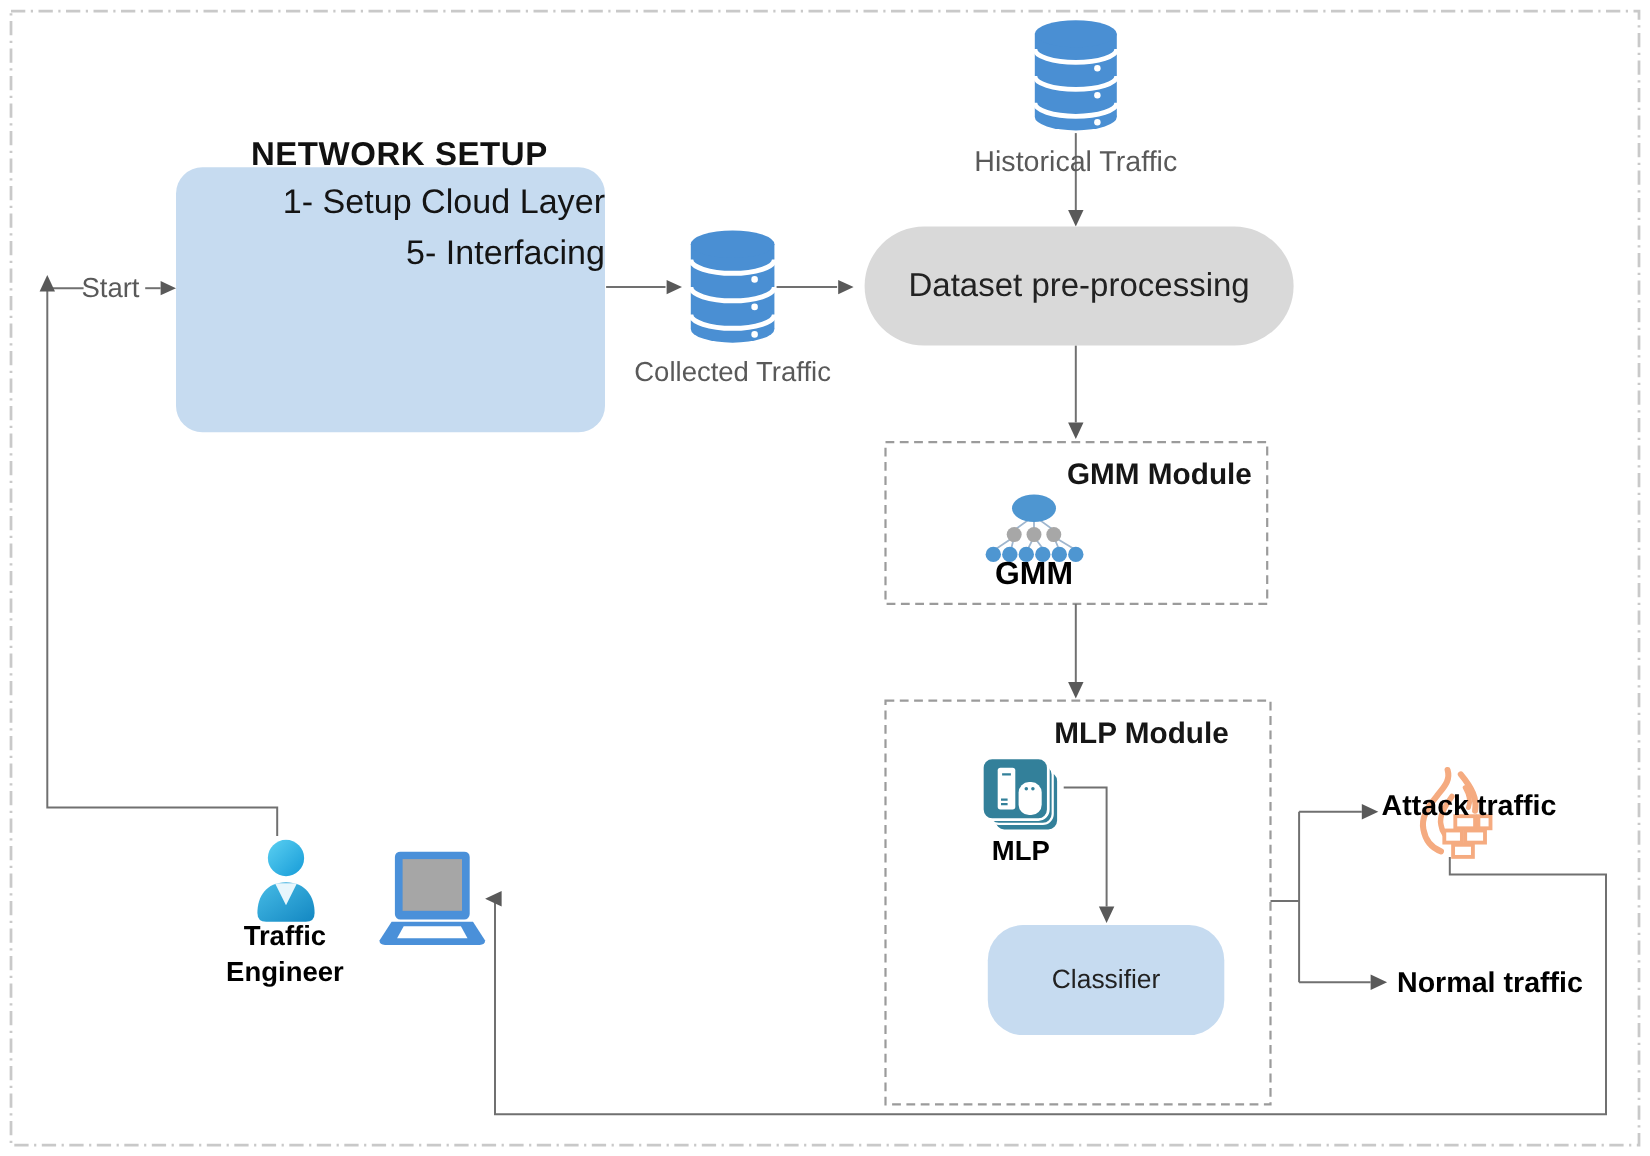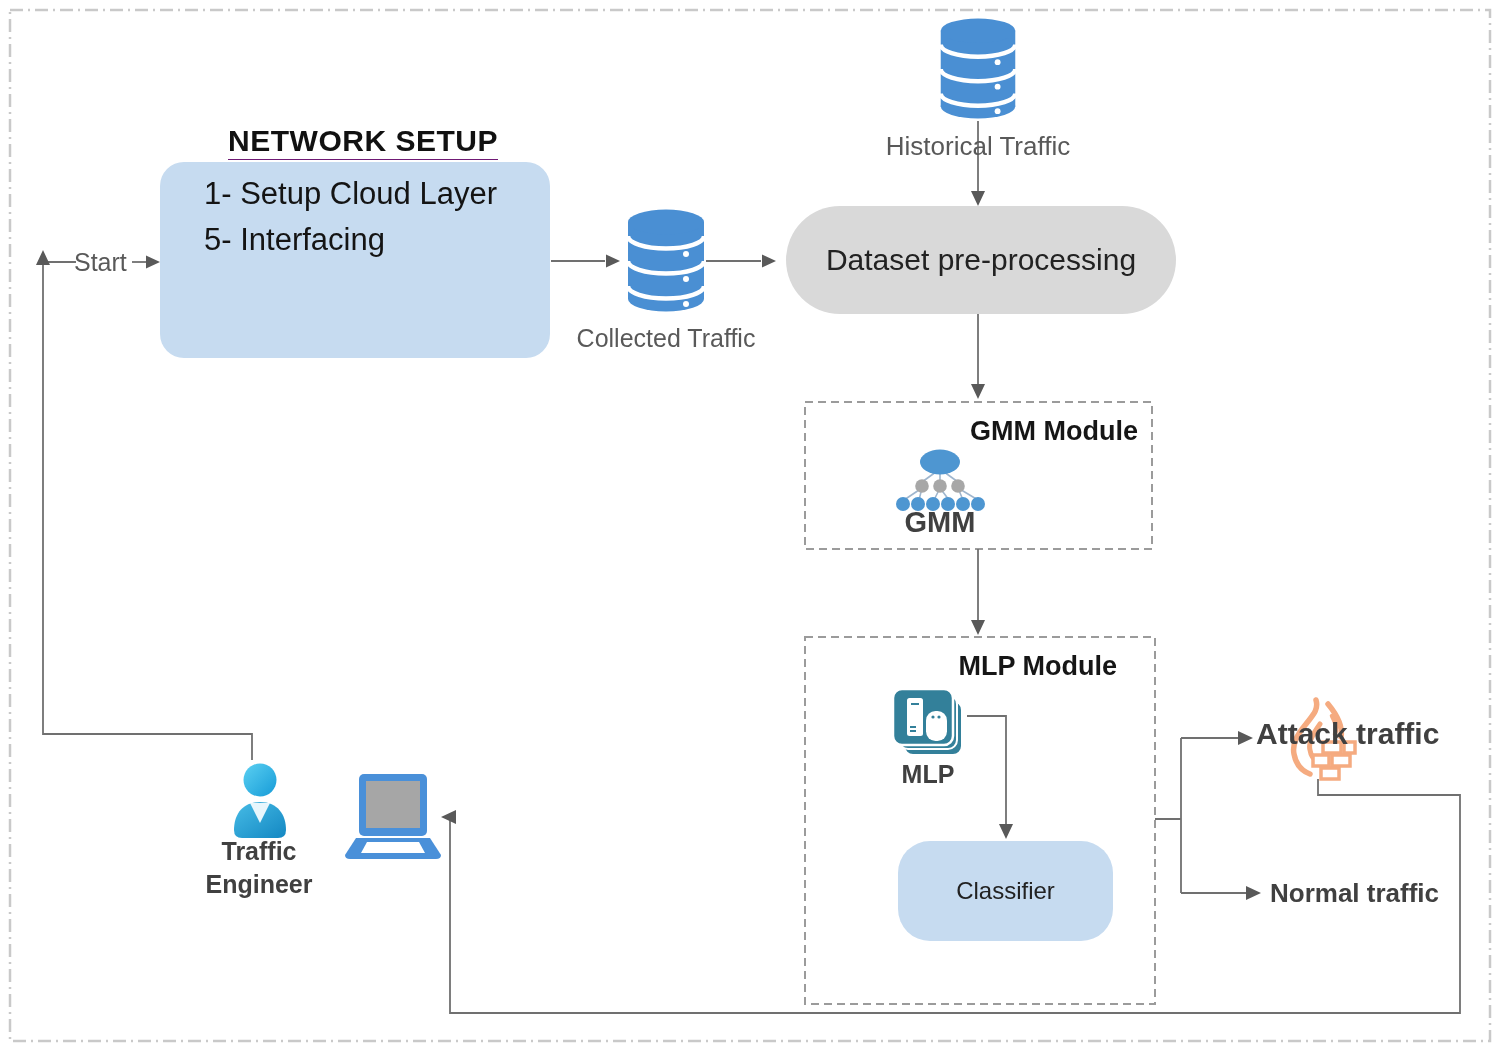--- a/index.html
+++ b/index.html
@@ -5,38 +5,38 @@
   html,body{margin:0;padding:0;background:#fff;}
   .canvas{
     position:relative;width:1500px;height:1051px;background:#ffffff;
     font-family:"Liberation Sans", sans-serif;overflow:hidden;
   }
   .wires{position:absolute;left:0;top:0;z-index:0;}
   .node{position:absolute;z-index:1;}
   .title{
     font-weight:bold;font-size:30px;color:#111;text-align:center;letter-spacing:0.5px;
   }
-  .title span{border-bottom:1px solid #701a75;padding-bottom:2px;margin-left:16px;}
+  .title span{border-bottom:3px solid #701a75;padding-bottom:2px;margin-left:16px;}
   .setup-box{
     background:#c6dbf0;border-radius:24px;
   }
   .setup-steps{padding:9px 0 0 44px;}
   .setup-steps div{
     font-size:31px;line-height:46px;color:#141414;font-weight:500;white-space:nowrap;
   }
   .gray-pill{
     background:#d9d9d9;border-radius:55px;display:flex;align-items:center;justify-content:center;
     font-size:30px;color:#222;
   }
   .blue-pill{
     background:#c6dbf0;border-radius:32px;display:flex;align-items:center;justify-content:center;
     font-size:24px;color:#222;
   }
   .small-gray{font-size:25px;color:#595959;white-space:nowrap;}
-  .bold-label{font-weight:bold;color:#404040;white-space:nowrap;}
+  .bold-label{font-weight:bold;color:#000000;white-space:nowrap;}
   .module-title{font-weight:bold;font-size:27px;color:#161616;text-align:right;}
   .center{text-align:center;}
 </style>
 </head>
 <body>
 
 <div class="canvas">
 
   <svg class="wires" width="1500" height="1051" viewBox="0 0 1500 1051">
 
@@ -80,21 +80,21 @@
       <polygon points="1253,738 1238,731 1238,745"></polygon>
       <polygon points="1261,893 1246,886 1246,900"></polygon>
       <polygon points="441,817 456,810 456,824"></polygon>
     </g>
   </svg>
 
   <div class="node title" style="left:160px;top:124px;width:390px;">
     <span>NETWORK SETUP</span>
   </div>
 
-  <div class="node setup-box" style="left:160px;top:162px;width:390px;height:196px;">
+  <div class="node setup-box" style="left:160px;top:152px;width:390px;height:241px;text-align:right;">
     <div class="setup-steps">
       <div>1- Setup Cloud Layer</div>
       <div>5- Interfacing</div>
     </div>
   </div>
 
   <div class="node small-gray" style="left:74px;top:248px;">Start</div>
 
   <svg class="node" style="left:627px;top:208px;" width="78" height="106" viewBox="0 0 78 104">
     <ellipse cx="39" cy="90" rx="38" ry="12.5" fill="#4a8fd3"></ellipse>
@@ -172,21 +172,21 @@
       <path d="M49 20 C53 27 54 33 52 38" stroke-width="4.5"></path>
     </g>
     <g fill="#fff" stroke="#f5ab80" stroke-width="3.5">
       <rect x="40" y="46" width="18" height="11"></rect>
         <rect x="61" y="46" width="11" height="11"></rect>
       <rect x="30" y="59" width="16" height="11"></rect>
         <rect x="49" y="59" width="18" height="11"></rect>
       <rect x="38" y="72" width="18" height="11"></rect>
     </g>
   </svg>
-  <div class="node bold-label" style="left:1256px;top:717px;font-size:30px;z-index:3;">Attack traffic</div>
+  <div class="node bold-label" style="left:1256px;top:717px;font-size:26px;z-index:3;">Attack traffic</div>
 
   <div class="node bold-label" style="left:1270px;top:878px;font-size:26px;">Normal traffic</div>
 
   <svg class="node" style="left:229px;top:763px;" width="62" height="76" viewBox="0 0 62 76">
     <defs>
       <linearGradient id="pg-head" x1="0" y1="0" x2="1" y2="1">
         <stop offset="0" stop-color="#5bd0f2"></stop>
           <stop offset="1" stop-color="#169bd7"></stop>
       </linearGradient>
       <linearGradient id="pg-body" x1="0" y1="0" x2="1" y2="1">

